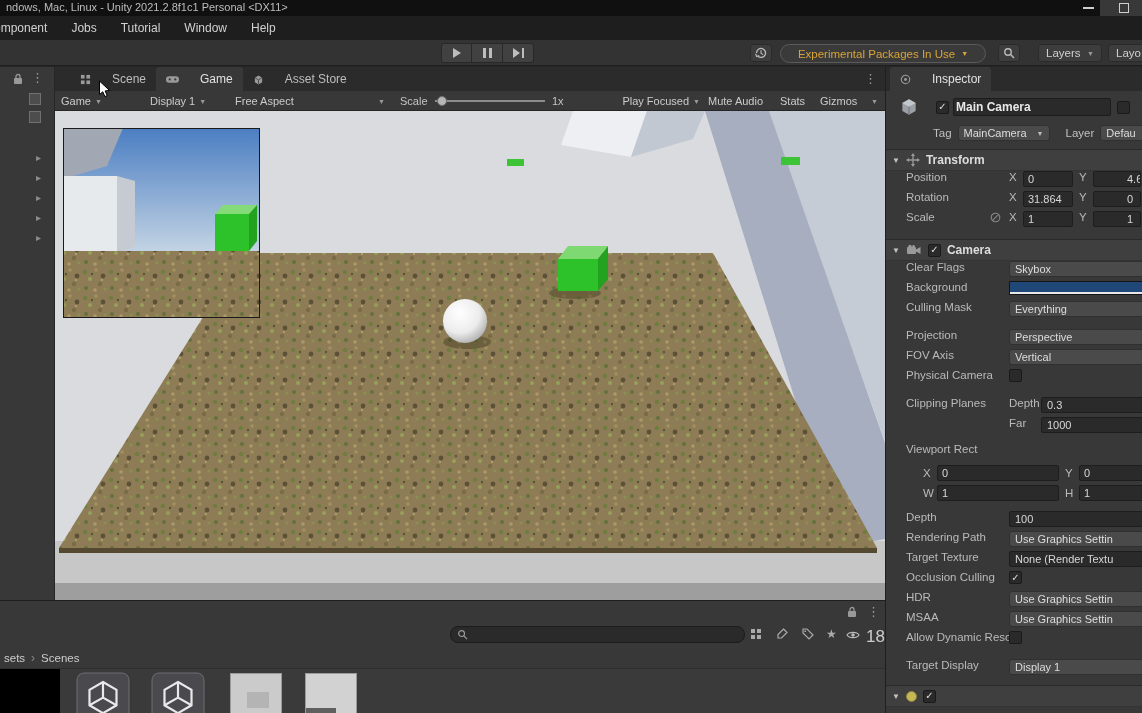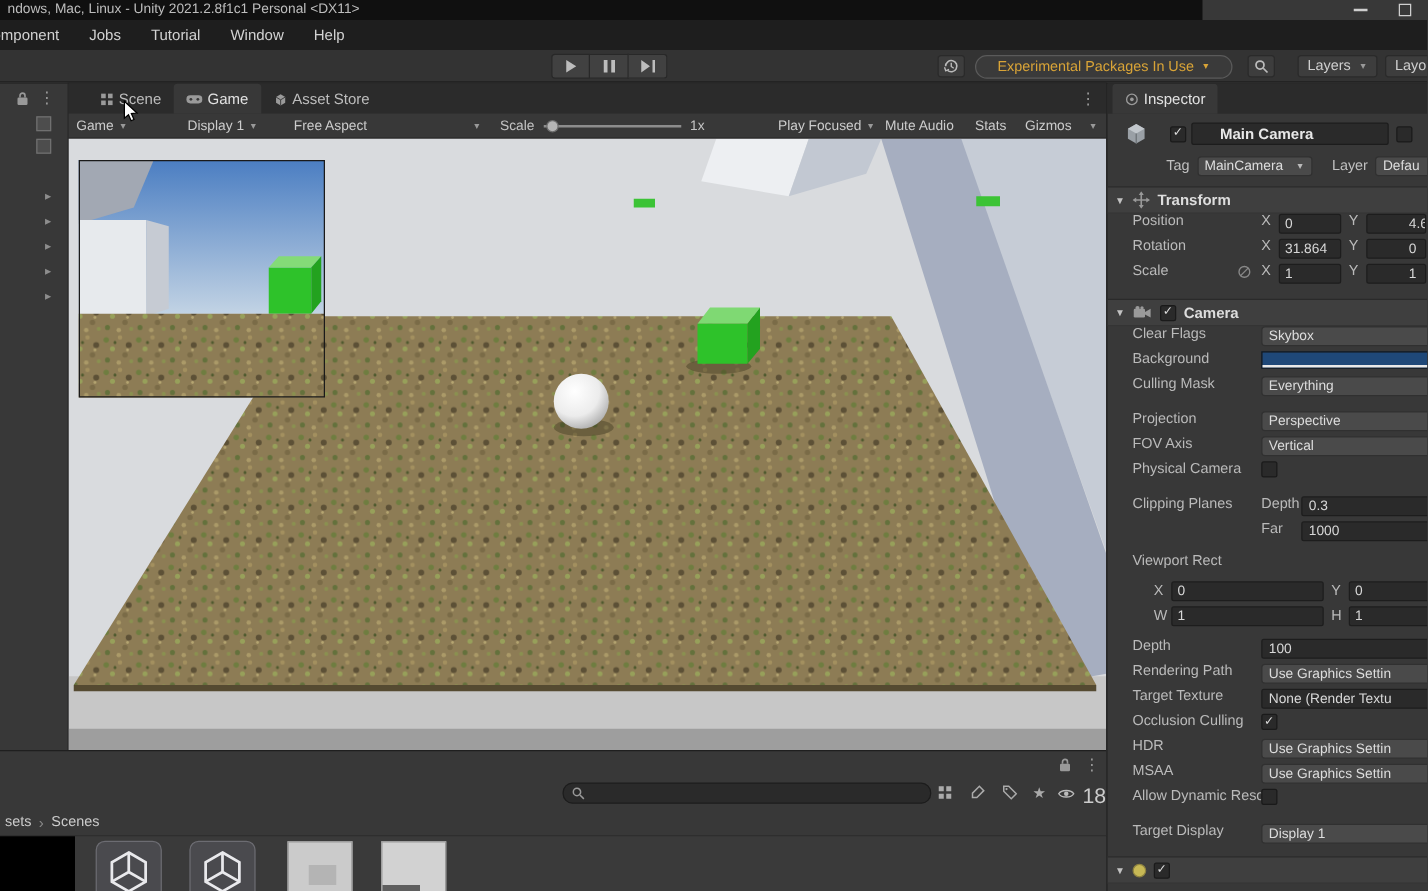--- a/index.html
+++ b/index.html
@@ -1,21 +1,21 @@
 <!DOCTYPE html>
 <html><head>
 <meta charset="utf-8">
 <style>
   *{margin:0;padding:0;box-sizing:border-box;}
   html,body{width:1142px;height:713px;overflow:hidden;}
   body{position:relative;font-family:"Liberation Sans","DejaVu Sans",sans-serif;background:#383838;color:#c8c8c8;}
   .screen{position:absolute;left:0;top:0;width:1142px;height:713px;overflow:hidden;background:#383838;}
 
   
-  .title-bar{position:absolute;left:0;top:0;width:962px;height:16px;background:#101010;color:#bdbdbd;font-size:11px;line-height:15px;padding-left:6px;white-space:nowrap;}
+  .title-bar{position:absolute;left:0;top:0;width:1100px;height:16px;background:#101010;color:#bdbdbd;font-size:11px;line-height:15px;padding-left:6px;white-space:nowrap;}
   .win-btn-min{position:absolute;top:7px;left:1083px;width:11px;height:2px;background:#cfcfcf;cursor:pointer;}
   .win-btn-restore{position:absolute;top:3px;left:1119px;width:10px;height:10px;border:1.5px solid #cfcfcf;cursor:pointer;}
   .menu-bar{position:absolute;left:0;top:16px;width:1142px;height:24px;background:#1e1e1e;display:flex;align-items:center;}
   .menu-item{padding:0 12px;font-size:12px;color:#d2d2d2;line-height:24px;cursor:default;}
   .menu-item:first-child{padding-left:0;margin-left:-6px;}
   .toolbar{position:absolute;left:0;top:40px;width:1142px;height:26px;background:#333;border-bottom:1px solid #1f1f1f;}
   .play-controls{position:absolute;left:441px;top:3px;display:flex;}
   .tb-btn{width:31px;height:20px;background:#414141;border:1px solid #282828;border-left-width:0;display:flex;align-items:center;justify-content:center;}
   .tb-btn:first-child{border-left-width:1px;border-radius:3px 0 0 3px;}
   .tb-btn:last-child{border-radius:0 3px 3px 0;}
@@ -36,37 +36,37 @@
 
   
   .left-strip{position:absolute;left:0;top:66px;width:55px;height:534px;background:#383838;border-right:1px solid #262626;border-top:1px solid #262626;}
   .kebab{color:#9a9a9a;font-size:13px;line-height:13px;cursor:pointer;}
   .mini-sq{position:absolute;width:12px;height:12px;background:#4d4d4d;border:1px solid #707070;cursor:pointer;}
   .strip-chev{position:absolute;left:36px;color:#8d8d8d;font-size:10px;line-height:10px;cursor:pointer;}
 
   
   .game-panel{position:absolute;left:55px;top:66px;width:830px;height:534px;border-top:1px solid #262626;}
   .gp-tabbar{position:relative;height:24px;background:#2b2b2b;display:flex;align-items:stretch;padding-left:15px;}
-  .tab{display:flex;align-items:center;gap:4px;padding:0 10px;font-size:12px;color:#bdbdbd;cursor:pointer;}
+  .tab{display:flex;align-items:center;gap:21px;padding:0 10px;font-size:12px;color:#bdbdbd;cursor:pointer;}
   .tab.active{background:#383838;color:#e2e2e2;border-radius:3px 3px 0 0;}
   .gp-tabbar .kebab{position:absolute;right:8px;top:5px;}
   .gp-toolbar{position:relative;height:20px;background:#383838;border-bottom:1px solid #262626;font-size:11px;color:#cccccc;}
   .gdd{position:absolute;top:0;height:20px;display:flex;align-items:center;gap:4px;cursor:pointer;}
   .gdd .caret{font-size:7px;color:#999;}
   .glabel{position:absolute;top:0;height:20px;display:flex;align-items:center;color:#c4c4c4;}
   .gslider{position:absolute;left:380px;top:0;width:110px;height:20px;cursor:pointer;}
   .gslider .track{position:absolute;left:0;right:0;top:9px;height:2px;background:#8d8d8d;}
   .gslider .handle{position:absolute;left:2px;top:5px;width:10px;height:10px;border-radius:50%;background:#b5b5b5;border:1px solid #6d6d6d;}
   .gp-viewport{position:absolute;left:0;top:44px;width:830px;height:490px;overflow:hidden;background:#d9dbde;cursor:default;}
 
   
   .inspector{position:absolute;left:885px;top:66px;width:257px;height:647px;background:#383838;border-left:1px solid #1f1f1f;border-top:1px solid #262626;overflow:hidden;}
   .insp-tabbar{height:24px;background:#2b2b2b;display:flex;align-items:stretch;padding-left:4px;}
   .insp-head-row1{display:flex;align-items:center;height:28px;padding-left:11px;margin-top:2px;}
-  .name-field{height:18px;width:158px;background:#2a2a2a;border:1px solid #1c1c1c;border-radius:2px;padding:0 22px;font-weight:bold;font-size:12px;color:#e8e8e8;line-height:16px;margin-left:4px;white-space:nowrap;overflow:hidden;}
+  .name-field{height:18px;width:158px;background:#2a2a2a;border:1px solid #1c1c1c;border-radius:2px;padding:0 2px;font-weight:bold;font-size:12px;color:#e8e8e8;line-height:16px;margin-left:4px;white-space:nowrap;overflow:hidden;}
   .insp-head-row2{display:flex;align-items:center;height:24px;padding-left:47px;font-size:11.5px;color:#c0c0c0;}
   .cb{width:13px;height:13px;background:#2a2a2a;border:1px solid #1a1a1a;border-radius:2px;display:flex;align-items:center;justify-content:center;font-size:10px;line-height:10px;color:#dddddd;cursor:pointer;flex-shrink:0;}
   .sec-header{height:22px;background:#3f3f3f;border-top:1px solid #2a2a2a;border-bottom:1px solid #343434;display:flex;align-items:center;gap:6px;padding-left:6px;font-weight:bold;font-size:12px;color:#dddddd;}
   .foldout{font-size:8px;color:#c2c2c2;cursor:pointer;}
   .insp-row{height:20px;display:flex;align-items:flex-start;font-size:11.5px;color:#bababa;}
   .row-label{width:123px;padding-left:20px;flex-shrink:0;white-space:nowrap;overflow:hidden;}
   .row-label.with-icon{display:flex;align-items:center;}
   .row-label .link-ic{margin-left:auto;margin-right:8px;}
   .axis-lbl{width:14px;flex-shrink:0;color:#bababa;}
   .axis-lbl.ml{margin-left:6px;}

